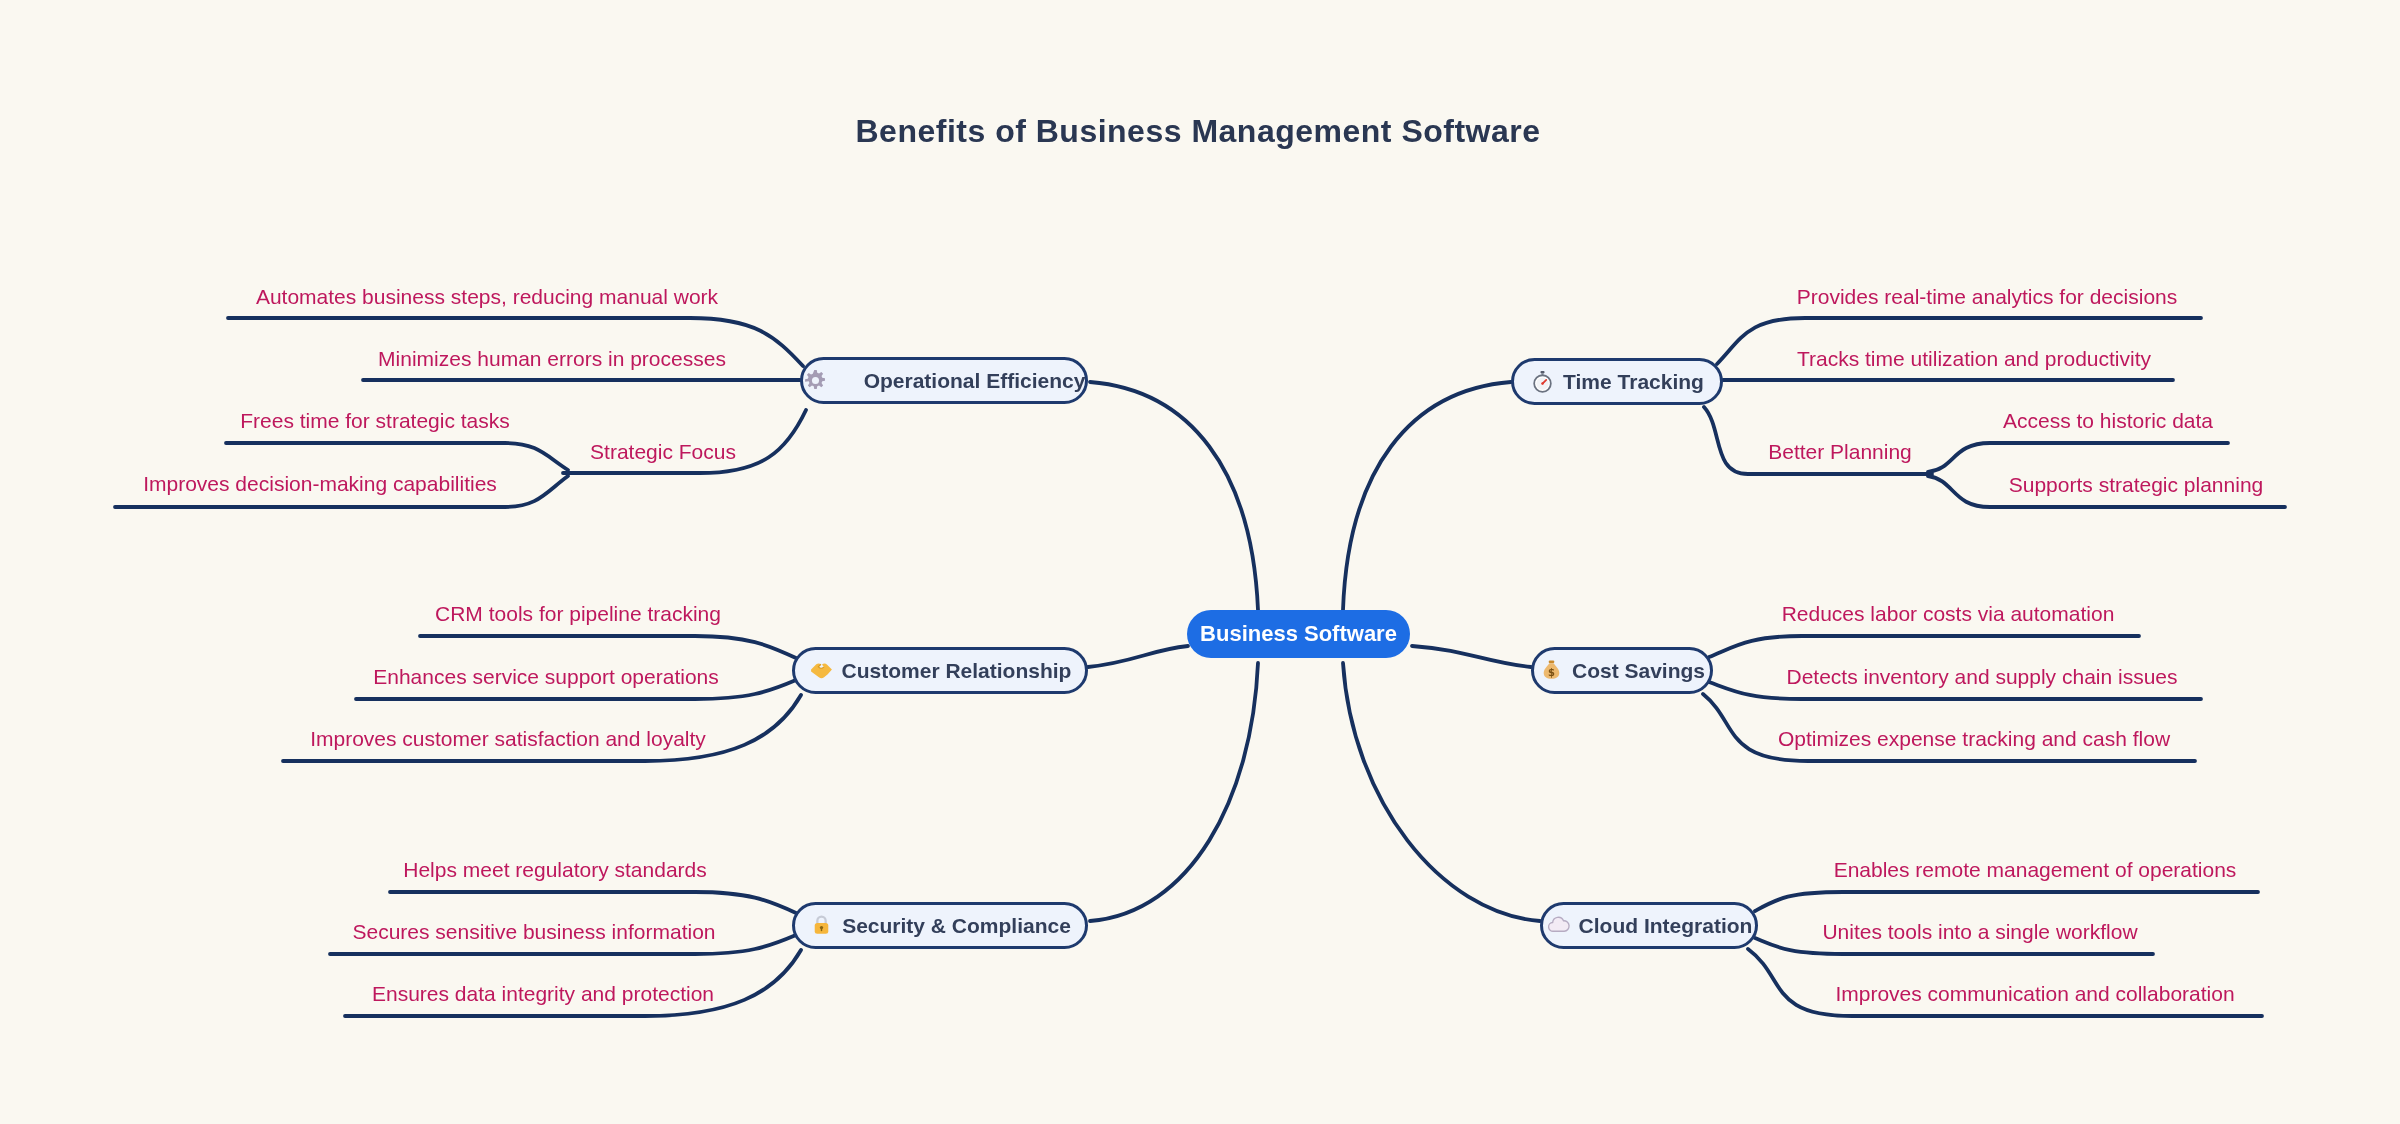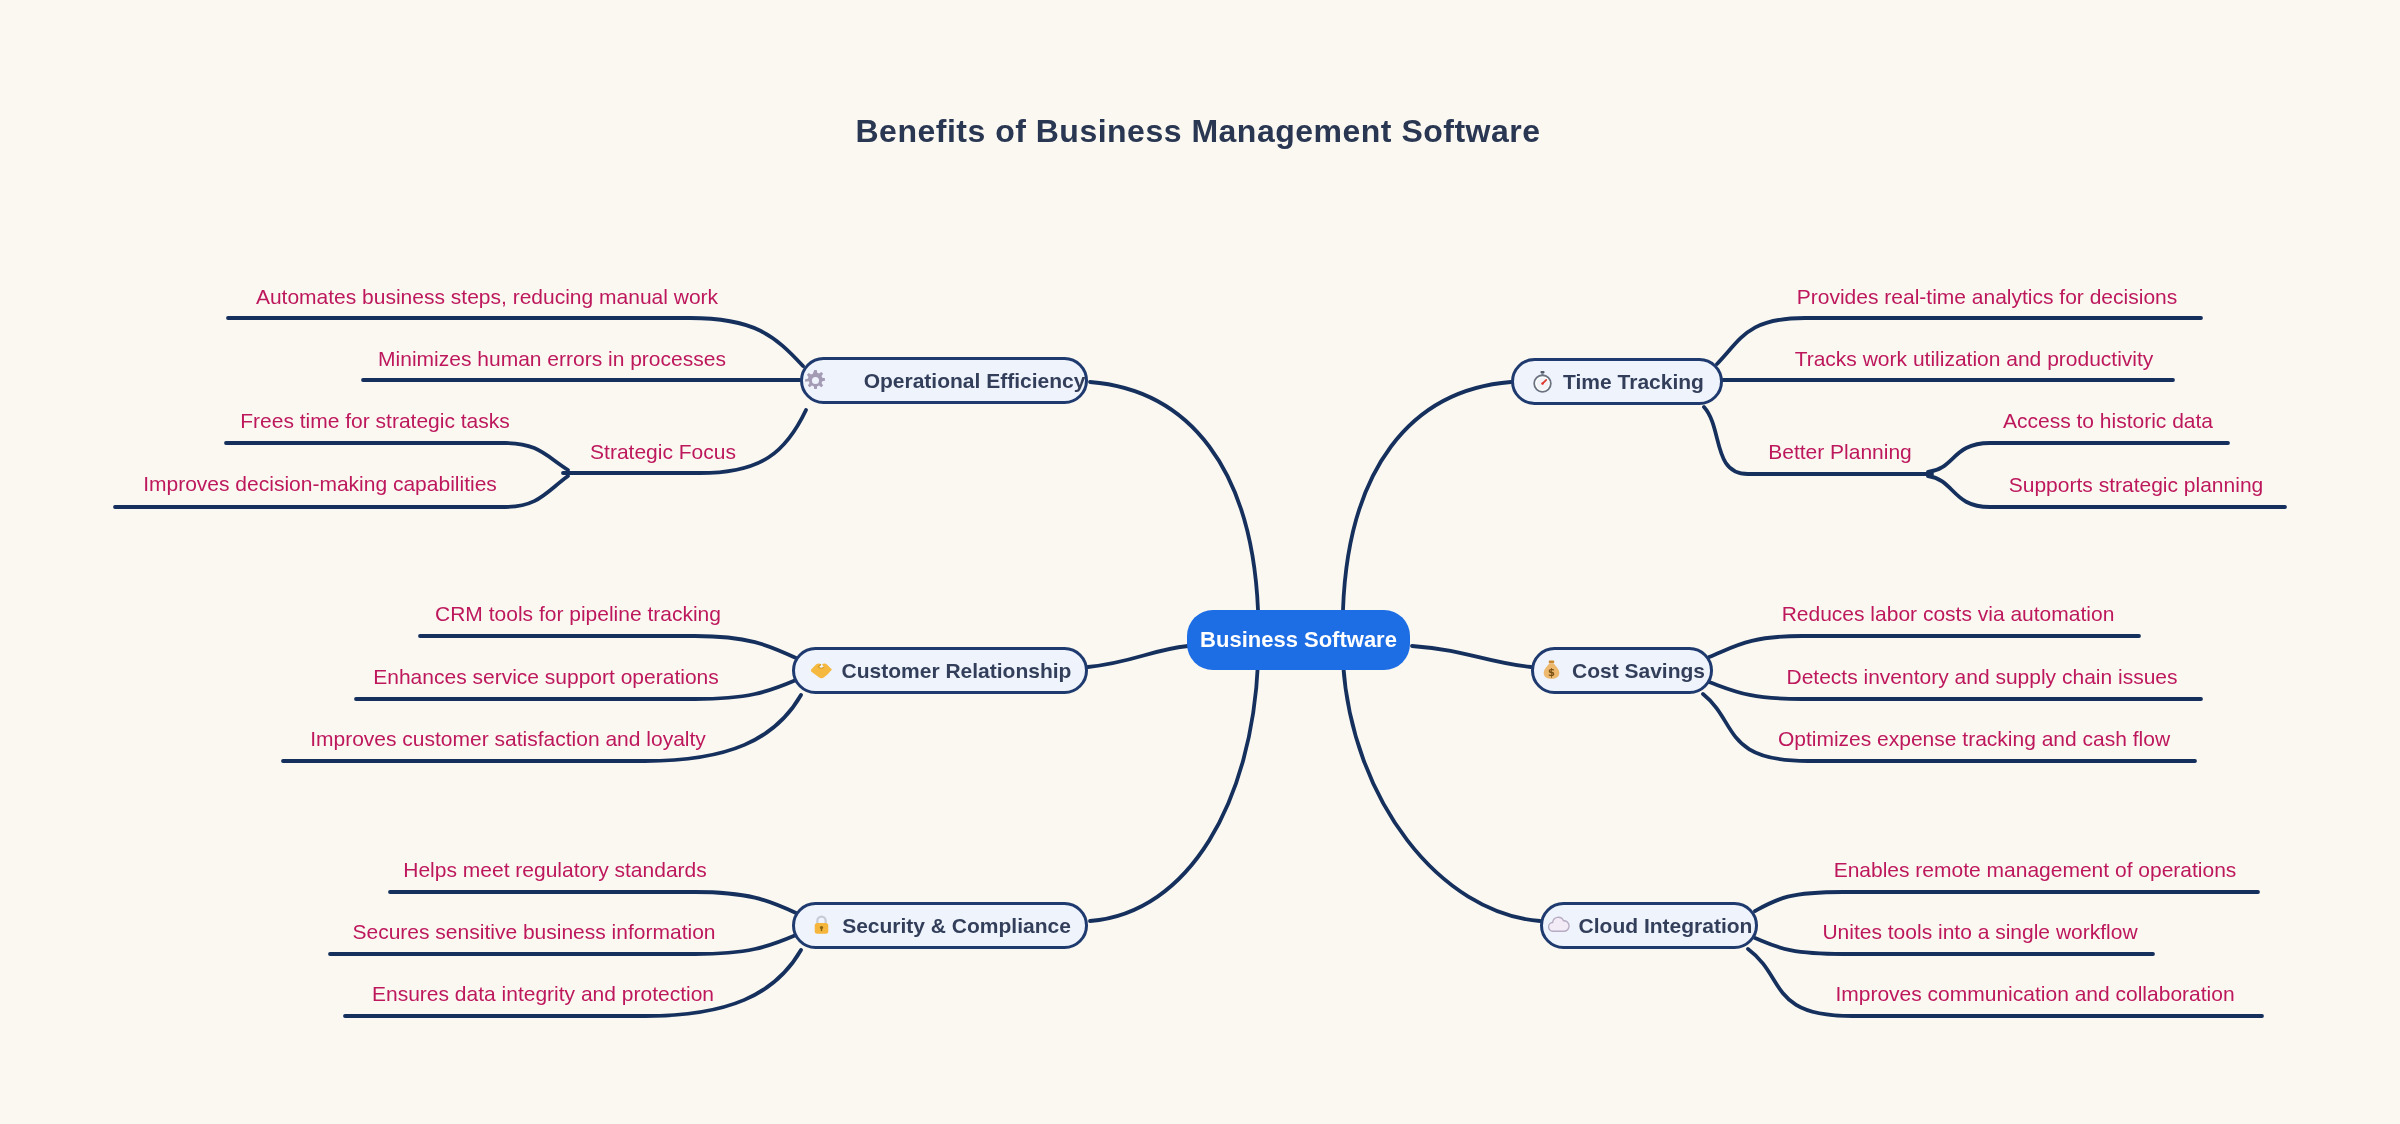--- a/index.html
+++ b/index.html
@@ -61,21 +61,21 @@
   }
   .pill .icon{
     width:25px;height:25px;
     display:inline-flex;
     flex:0 0 auto;
   }
   .pill .icon svg{width:100%;height:100%;}
   .root-pill{
     position:absolute;
     left:1187px;top:610px;
-    width:223px;height:60px;
+    width:223px;height:48px;
     background:#1D6DE4;
     border-radius:26px;
     display:flex;
     align-items:center;
     justify-content:center;
     box-sizing:border-box;
   }
   .root-pill .label{
     font-size:22px;
     font-weight:bold;
@@ -206,21 +206,21 @@
 
   <div class="leaf" style="left:578px;top:614px;text-align:center;">CRM tools for pipeline tracking</div>
   <div class="leaf" style="left:546px;top:677px;">Enhances service support operations</div>
   <div class="leaf" style="left:508px;top:739px;">Improves customer satisfaction and loyalty</div>
 
   <div class="leaf" style="left:555px;top:870px;">Helps meet regulatory standards</div>
   <div class="leaf" style="left:534px;top:932px;">Secures sensitive business information</div>
   <div class="leaf" style="left:543px;top:994px;">Ensures data integrity and protection</div>
 
   <div class="leaf" style="left:1987px;top:297px;">Provides real-time analytics for decisions</div>
-  <div class="leaf" style="left:1974px;top:359px;">Tracks work utilization and productivity</div>
+  <div class="leaf" style="left:1974px;top:359px;">Tracks time utilization and productivity</div>
   <div class="leaf" style="left:1840px;top:452px;">Better Planning</div>
   <div class="leaf" style="left:2108px;top:421px;">Access to historic data</div>
   <div class="leaf" style="left:2136px;top:485px;">Supports strategic planning</div>
 
   <div class="leaf" style="left:1948px;top:614px;">Reduces labor costs via automation</div>
   <div class="leaf" style="left:1982px;top:677px;">Detects inventory and supply chain issues</div>
   <div class="leaf" style="left:1974px;top:739px;">Optimizes expense tracking and cash flow</div>
 
   <div class="leaf" style="left:2035px;top:870px;">Enables remote management of operations</div>
   <div class="leaf" style="left:1980px;top:932px;">Unites tools into a single workflow</div>

